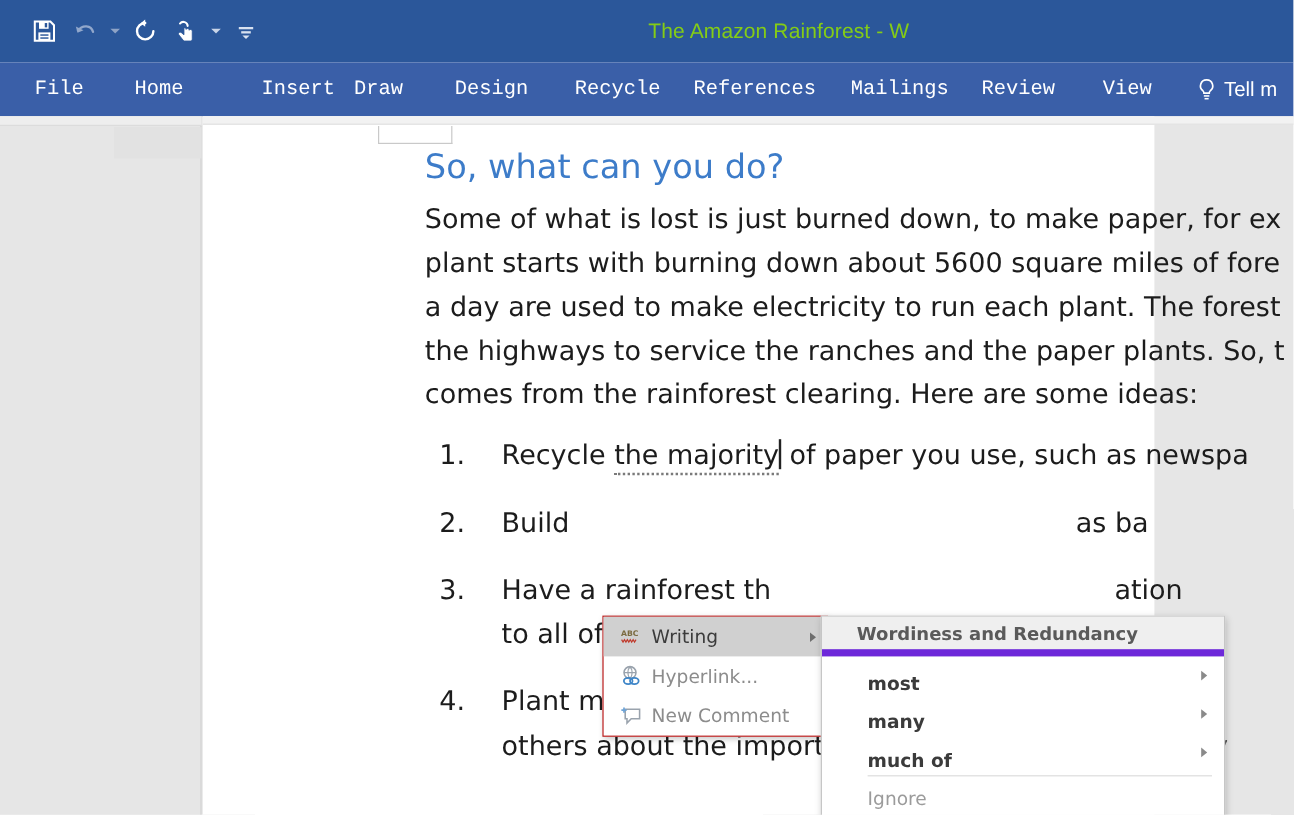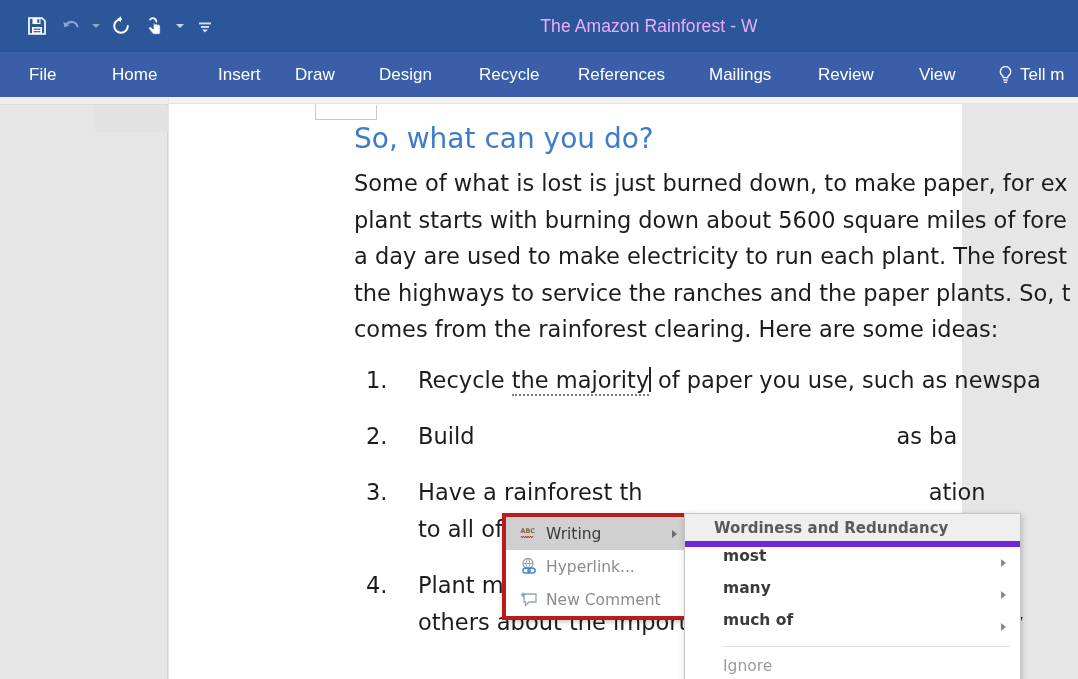--- a/index.html
+++ b/index.html
@@ -35,39 +35,39 @@
   .qat-caret i {
     display: block; width: 0; height: 0;
     border-left: 4px solid transparent;
     border-right: 4px solid transparent;
     border-top: 4px solid #c9d5e8;
   }
   .qat-caret.dim i { border-top-color: #8ea3c6; }
   .title-text {
     position: absolute; top: 0; left: 0; width: 1078px; height: 52px;
     line-height: 52px; text-align: center;
-    color: #f0abfc; font-size: 17.5px;
+    color: #84cc16; font-size: 17.5px;
     letter-spacing: .1px;
     padding-left: 220px;
     white-space: nowrap;
     overflow: hidden;
   }
 
   
   .ribbon {
     position: absolute; top: 52px; left: 0;
     width: 1078px; height: 45px;
     background: #3a5fa8;
     display: flex; align-items: center;
   }
   .ribbon-tab {
     color: #ffffff; font-size: 17px;
     padding: 0 0;
     white-space: nowrap;
-    height: 45px; line-height: 45px;
+    height: 45px; line-height: 45px; font-family: Liberation Mono, monospace;
   }
   .tellme {
     display: flex; align-items: center; gap: 7px;
     color: #ffffff; font-size: 17px;
     height: 45px;
     white-space: nowrap;
     text-align: center;
   }
   .tellme svg { display: block; }
 
@@ -161,21 +161,21 @@
     vertical-align: -4px;
     margin: 0 0px;
   }
 
   
   .ctx {
     position: absolute;
     top: 416px; left: 502px;
     width: 188px;
     background: #ffffff;
-    border: 4px solid #b91c1c;
+    border: 1px solid #b91c1c;
     box-shadow: 1px 2px 5px rgba(0,0,0,.22);
     z-index: 40;
     padding: 0;
   }
   .ctx-item {
     position: relative;
     height: 33px;
     display: flex; align-items: center;
     padding-left: 8px;
     font-size: 15.5px;
@@ -216,21 +216,21 @@
     padding-left: 29px;
     font-size: 15px;
     font-weight: bold;
     color: #5a5a5a;
     font-family: "DejaVu Sans", sans-serif;
     border-bottom: 6px solid #6d28d9;
   }
   .sub-item {
     position: relative;
     height: 32px;
-    display: flex; align-items: flex-start;
+    display: flex; align-items: flex-end;
     padding-left: 38px;
     font-size: 15.5px;
     font-weight: bold;
     color: #3b3b3b;
     font-family: "DejaVu Sans", sans-serif;
   }
   .sub-item .arw {
     position: absolute; right: 14px; top: 50%;
     transform: translateY(-50%);
     width: 0; height: 0;

